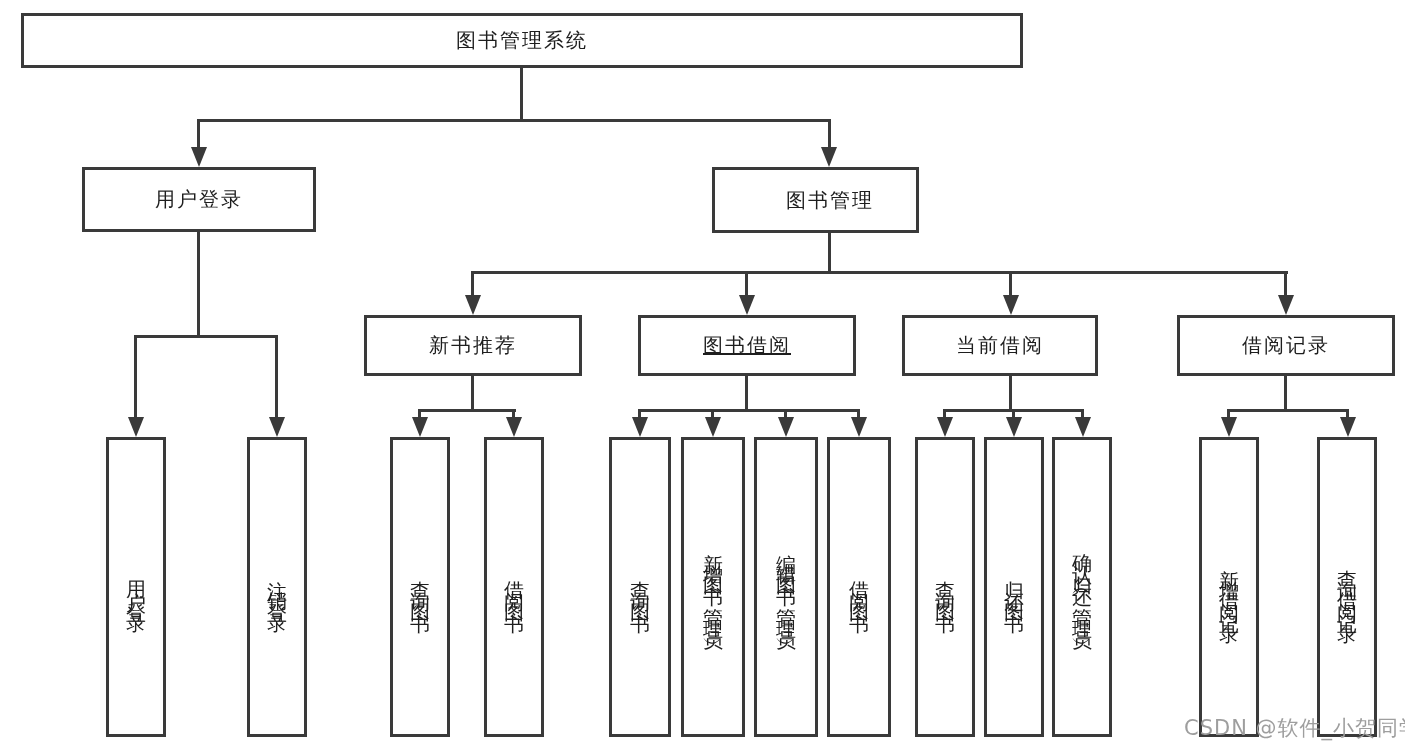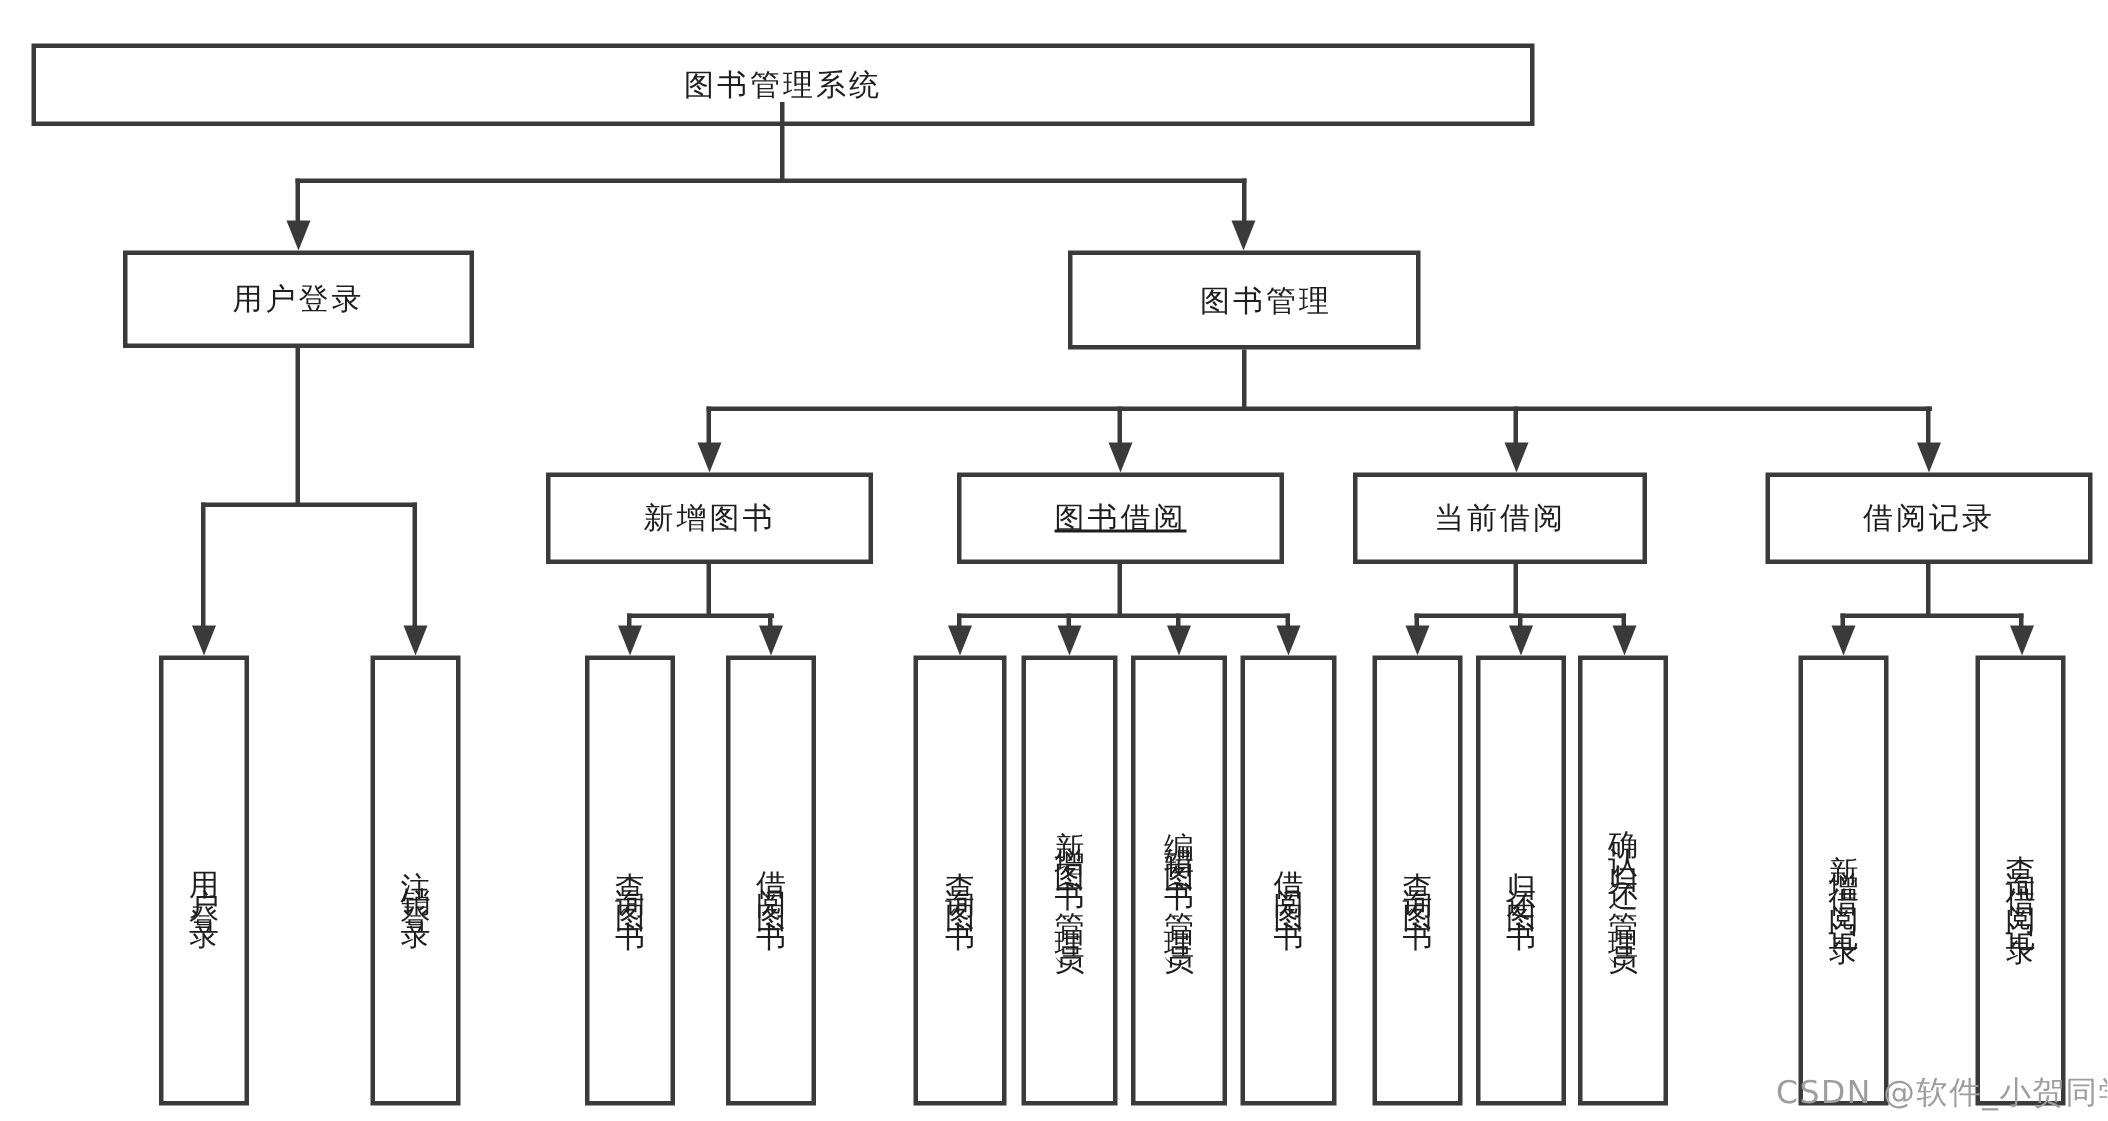--- a/index.html
+++ b/index.html
@@ -50,35 +50,35 @@
     color:var(--watermark);
     letter-spacing:1px;
     white-space:nowrap;
   }
 </style>
 </head>
 <body>
 
 <div id="canvas">
 
-  <div class="box" style="left:21px;top:13px;width:1002px;height:55px;margin-top:16px;">
+  <div class="box" style="left:21px;top:13px;width:1002px;height:55px;">
     <span>图书管理系统</span>
   </div>
 
   <div class="vline" style="left:520px;top:68px;height:54px;"></div>
   <div class="hline" style="left:197px;top:119px;width:634px;"></div>
   <div class="vline" style="left:197px;top:119px;height:30px;"></div>
   <div class="arrow" style="left:191px;top:147px;"></div>
   <div class="vline" style="left:828px;top:119px;height:30px;"></div>
   <div class="arrow" style="left:821px;top:147px;"></div>
 
   <div class="box" style="left:82px;top:167px;width:234px;height:65px;">
     <span>用户登录</span>
   </div>
-  <div class="box" style="left:712px;top:167px;width:235px;height:66px;padding-left:29px;">
+  <div class="box" style="left:712px;top:167px;width:207px;height:66px;padding-left:29px;">
     <span>图书管理</span>
   </div>
 
   <div class="vline" style="left:197px;top:232px;height:106px;"></div>
   <div class="hline" style="left:134px;top:335px;width:144px;"></div>
   <div class="vline" style="left:134px;top:335px;height:84px;"></div>
   <div class="arrow" style="left:128px;top:417px;"></div>
   <div class="vline" style="left:275px;top:335px;height:84px;"></div>
   <div class="arrow" style="left:269px;top:417px;"></div>
 
@@ -87,21 +87,21 @@
   <div class="vline" style="left:471px;top:271px;height:26px;"></div>
   <div class="arrow" style="left:465px;top:295px;"></div>
   <div class="vline" style="left:745px;top:271px;height:26px;"></div>
   <div class="arrow" style="left:739px;top:295px;"></div>
   <div class="vline" style="left:1009px;top:271px;height:26px;"></div>
   <div class="arrow" style="left:1003px;top:295px;"></div>
   <div class="vline" style="left:1284px;top:271px;height:26px;"></div>
   <div class="arrow" style="left:1278px;top:295px;"></div>
 
   <div class="box" style="left:364px;top:315px;width:218px;height:61px;">
-    <span>新增图书</span>
+    <span>新书推荐</span>
   </div>
   <div class="box" style="left:638px;top:315px;width:218px;height:61px;text-decoration:underline;">
     <span>图书借阅</span>
   </div>
   <div class="box" style="left:902px;top:315px;width:196px;height:61px;">
     <span>当前借阅</span>
   </div>
   <div class="box" style="left:1177px;top:315px;width:218px;height:61px;">
     <span>借阅记录</span>
   </div>

